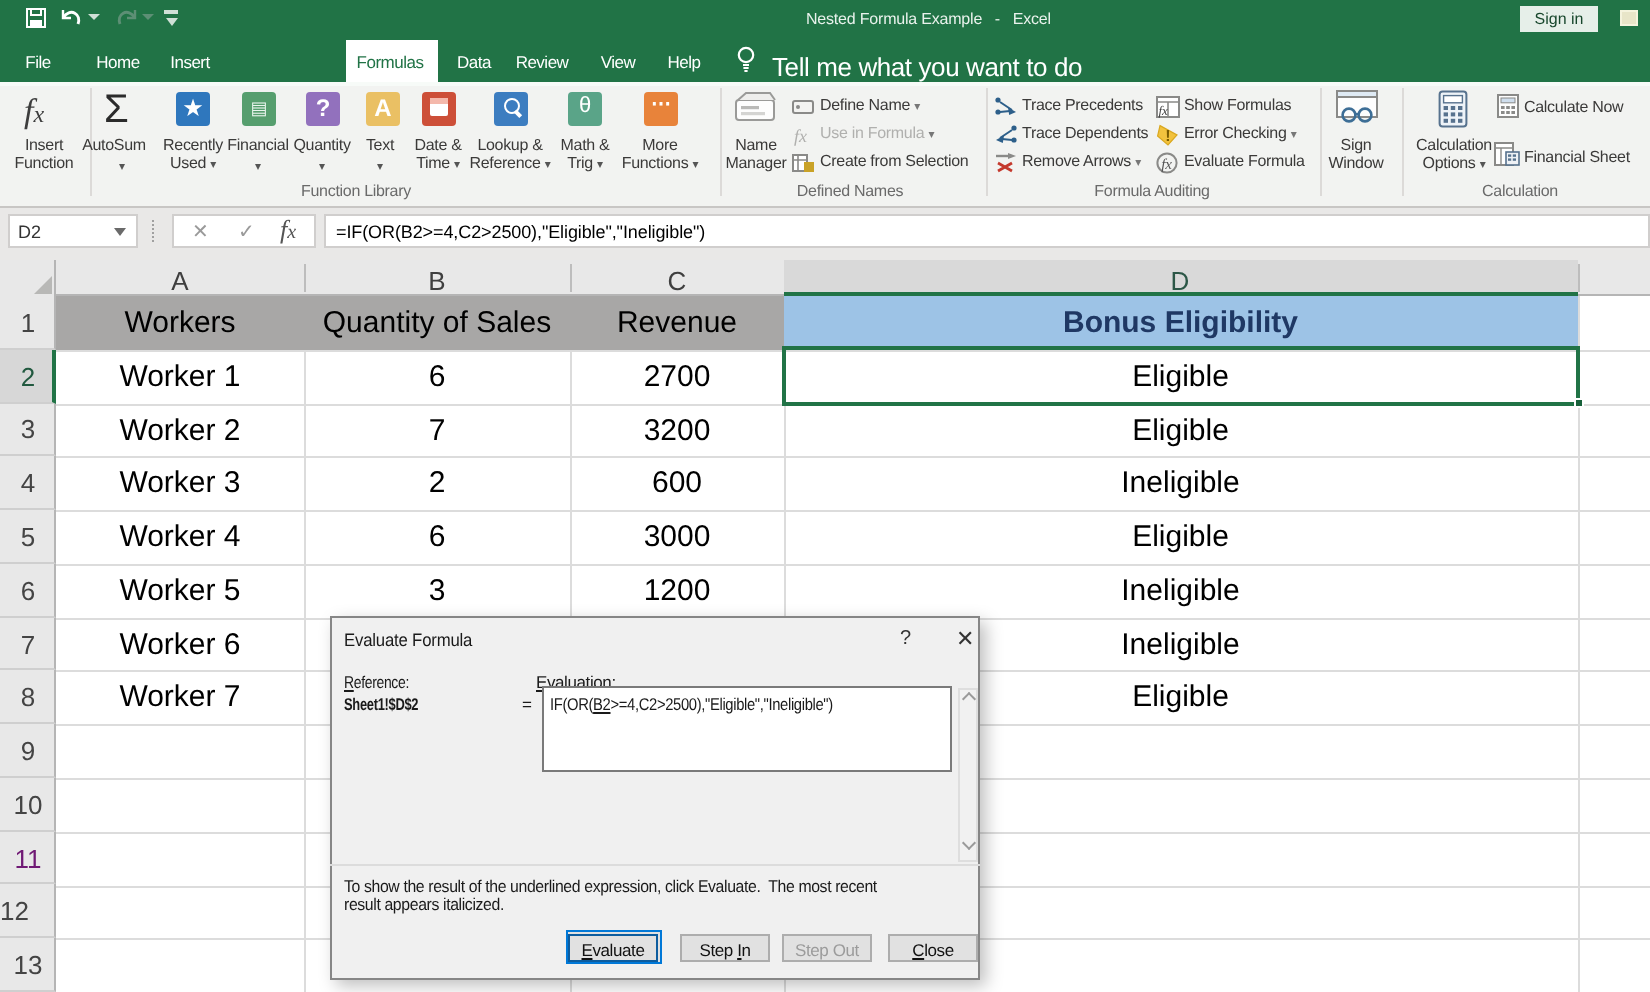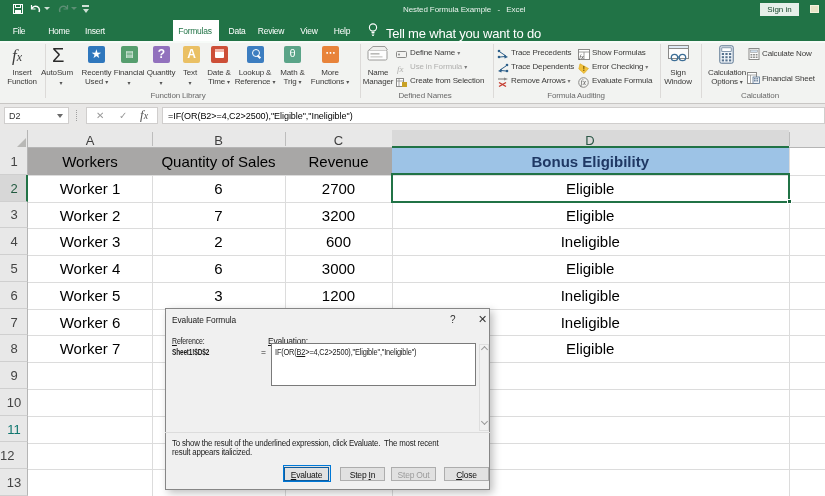--- a/index.html
+++ b/index.html
@@ -253,21 +253,21 @@
 <div class="a" style="left:0;top:287.7px;width:28px;text-align:center;color:#444;font-size:13px">6</div>
 <div class="a" style="left:0;top:308.6px;width:28px;height:26.8px;background:#e8e8e8;border-right:1px solid #b5b5b5;border-bottom:1px solid #cfcfcf"></div>
 <div class="a" style="left:0;top:314.5px;width:28px;text-align:center;color:#444;font-size:13px">7</div>
 <div class="a" style="left:0;top:335.4px;width:28px;height:26.8px;background:#e8e8e8;border-right:1px solid #b5b5b5;border-bottom:1px solid #cfcfcf"></div>
 <div class="a" style="left:0;top:341.3px;width:28px;text-align:center;color:#444;font-size:13px">8</div>
 <div class="a" style="left:0;top:362.2px;width:28px;height:26.8px;background:#e8e8e8;border-right:1px solid #b5b5b5;border-bottom:1px solid #cfcfcf"></div>
 <div class="a" style="left:0;top:368.0px;width:28px;text-align:center;color:#444;font-size:13px">9</div>
 <div class="a" style="left:0;top:388.9px;width:28px;height:26.8px;background:#e8e8e8;border-right:1px solid #b5b5b5;border-bottom:1px solid #cfcfcf"></div>
 <div class="a" style="left:0;top:394.8px;width:28px;text-align:center;color:#444;font-size:13px">10</div>
 <div class="a" style="left:0;top:415.7px;width:28px;height:26.8px;background:#e8e8e8;border-right:1px solid #b5b5b5;border-bottom:1px solid #cfcfcf"></div>
-<div class="a" style="left:0;top:421.6px;width:28px;text-align:center;color:#0f766e;font-size:13px">11</div>
+<div class="a" style="left:0;top:421.6px;width:28px;text-align:center;color:#701a75;font-size:13px">11</div>
 <div class="a" style="left:0;top:442.5px;width:28px;height:26.8px;background:#e8e8e8;border-right:1px solid #b5b5b5;border-bottom:1px solid #cfcfcf"></div>
 <div class="a" style="left:0;top:448.4px;width:28px;text-align:left;color:#444;font-size:13px">12</div>
 <div class="a" style="left:0;top:469.2px;width:28px;height:26.8px;background:#e8e8e8;border-right:1px solid #b5b5b5;border-bottom:1px solid #cfcfcf"></div>
 <div class="a" style="left:0;top:475.1px;width:28px;text-align:center;color:#444;font-size:13px">13</div>
 <div class="a" style="left:28px;top:174.8px;width:797px;height:1px;background:#dcdcdc"></div>
 <div class="a" style="left:28px;top:201.5px;width:797px;height:1px;background:#dcdcdc"></div>
 <div class="a" style="left:28px;top:228.3px;width:797px;height:1px;background:#dcdcdc"></div>
 <div class="a" style="left:28px;top:255.1px;width:797px;height:1px;background:#dcdcdc"></div>
 <div class="a" style="left:28px;top:281.9px;width:797px;height:1px;background:#dcdcdc"></div>
 <div class="a" style="left:28px;top:308.6px;width:797px;height:1px;background:#dcdcdc"></div>

